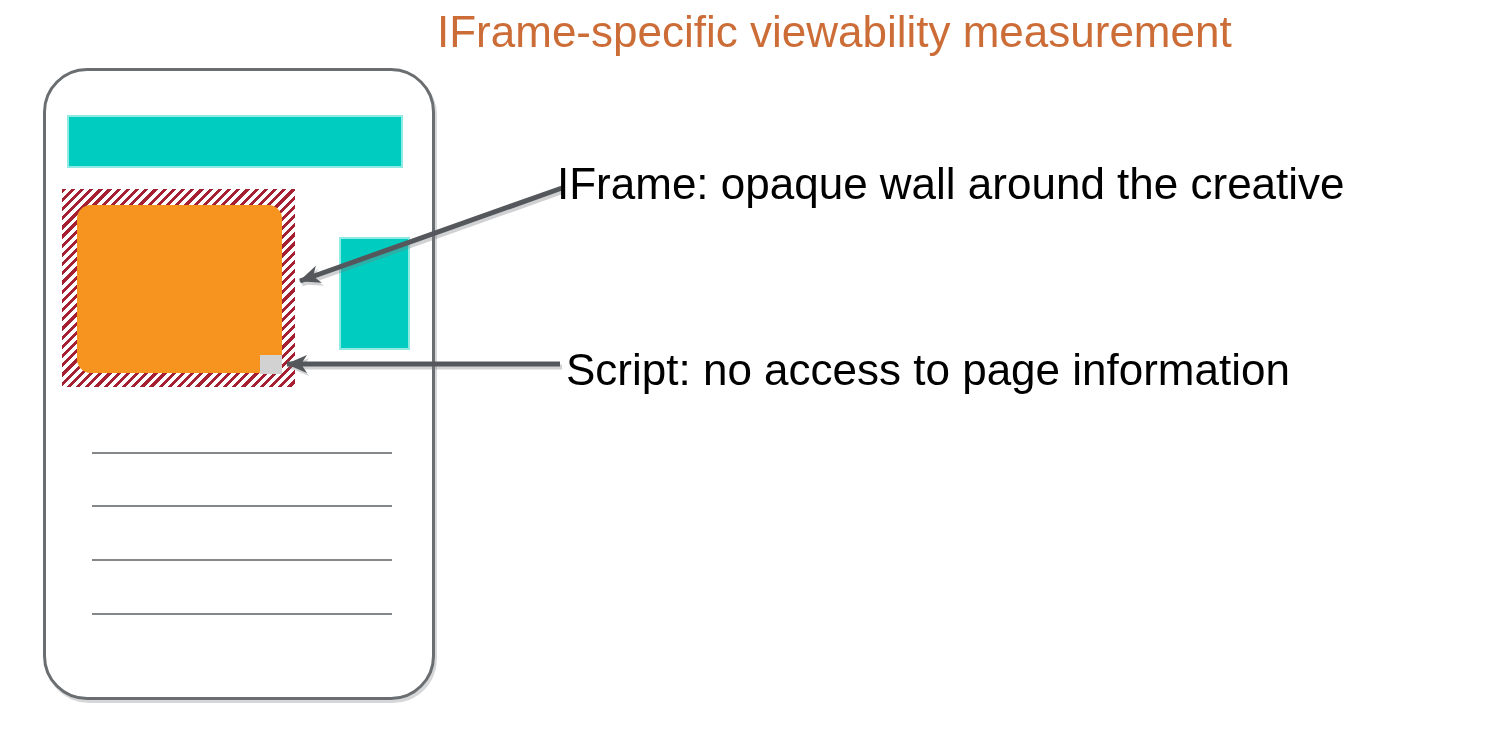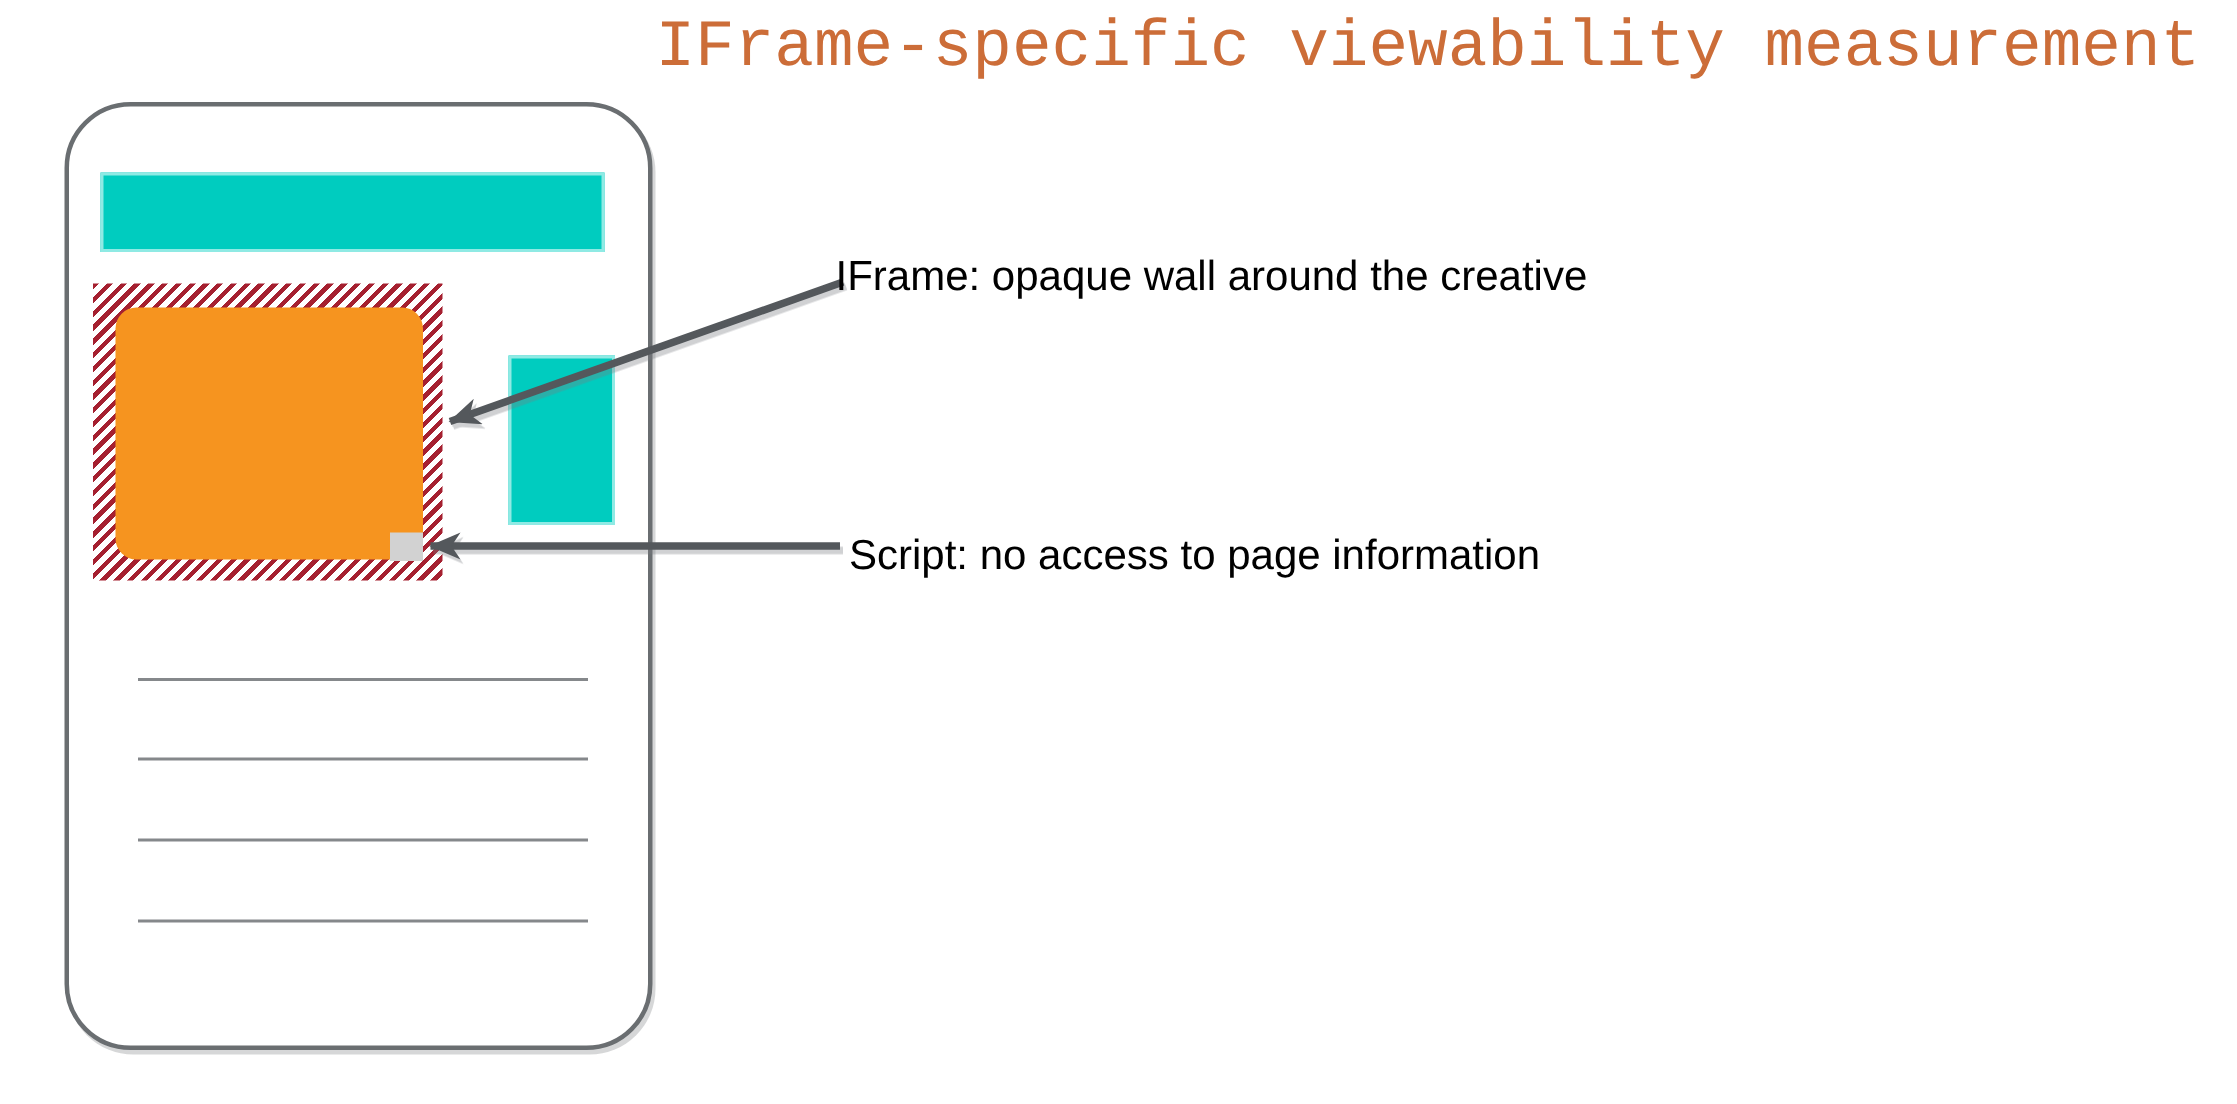--- a/index.html
+++ b/index.html
@@ -14,21 +14,20 @@
   }
   .abs { position: absolute; }
 
   .title {
     left: 437px; top: 6px;
     font-size: 44px;
     line-height: 52px;
     color: var(--title-orange, #CC6D38);
     white-space: nowrap;
     letter-spacing: 0px;
-    font-family: Liberation Mono, monospace;
   }
 
   .page-mockup {
     left: 43px; top: 68px;
     width: 392px; height: 632px;
     background: #ffffff;
     border: 3px solid var(--page-border, #6A6E71);
     border-radius: 44px;
     box-shadow: 2px 3px 0 rgba(90,94,98,0.25);
   }
@@ -89,21 +88,21 @@
   }
   .arrow-shaft {
     stroke: var(--arrow-gray, #54585C);
     stroke-width: 5px;
     fill: none;
   }
   .arrow-head { fill: var(--arrow-gray, #54585C); }
   .arrow-shadowed { filter: drop-shadow(2px 3px 0 rgba(120,124,128,0.35)); }
 
   .annotation {
-    font-size: 28px;
+    font-size: 44px;
     line-height: 52px;
     color: var(--label-black, #000000);
     white-space: nowrap;
   }
   .annotation.iframe { left: 557px; top: 158px; }
   .annotation.script { left: 566px; top: 344px; }
 </style>
 </head>
 <body>
 

